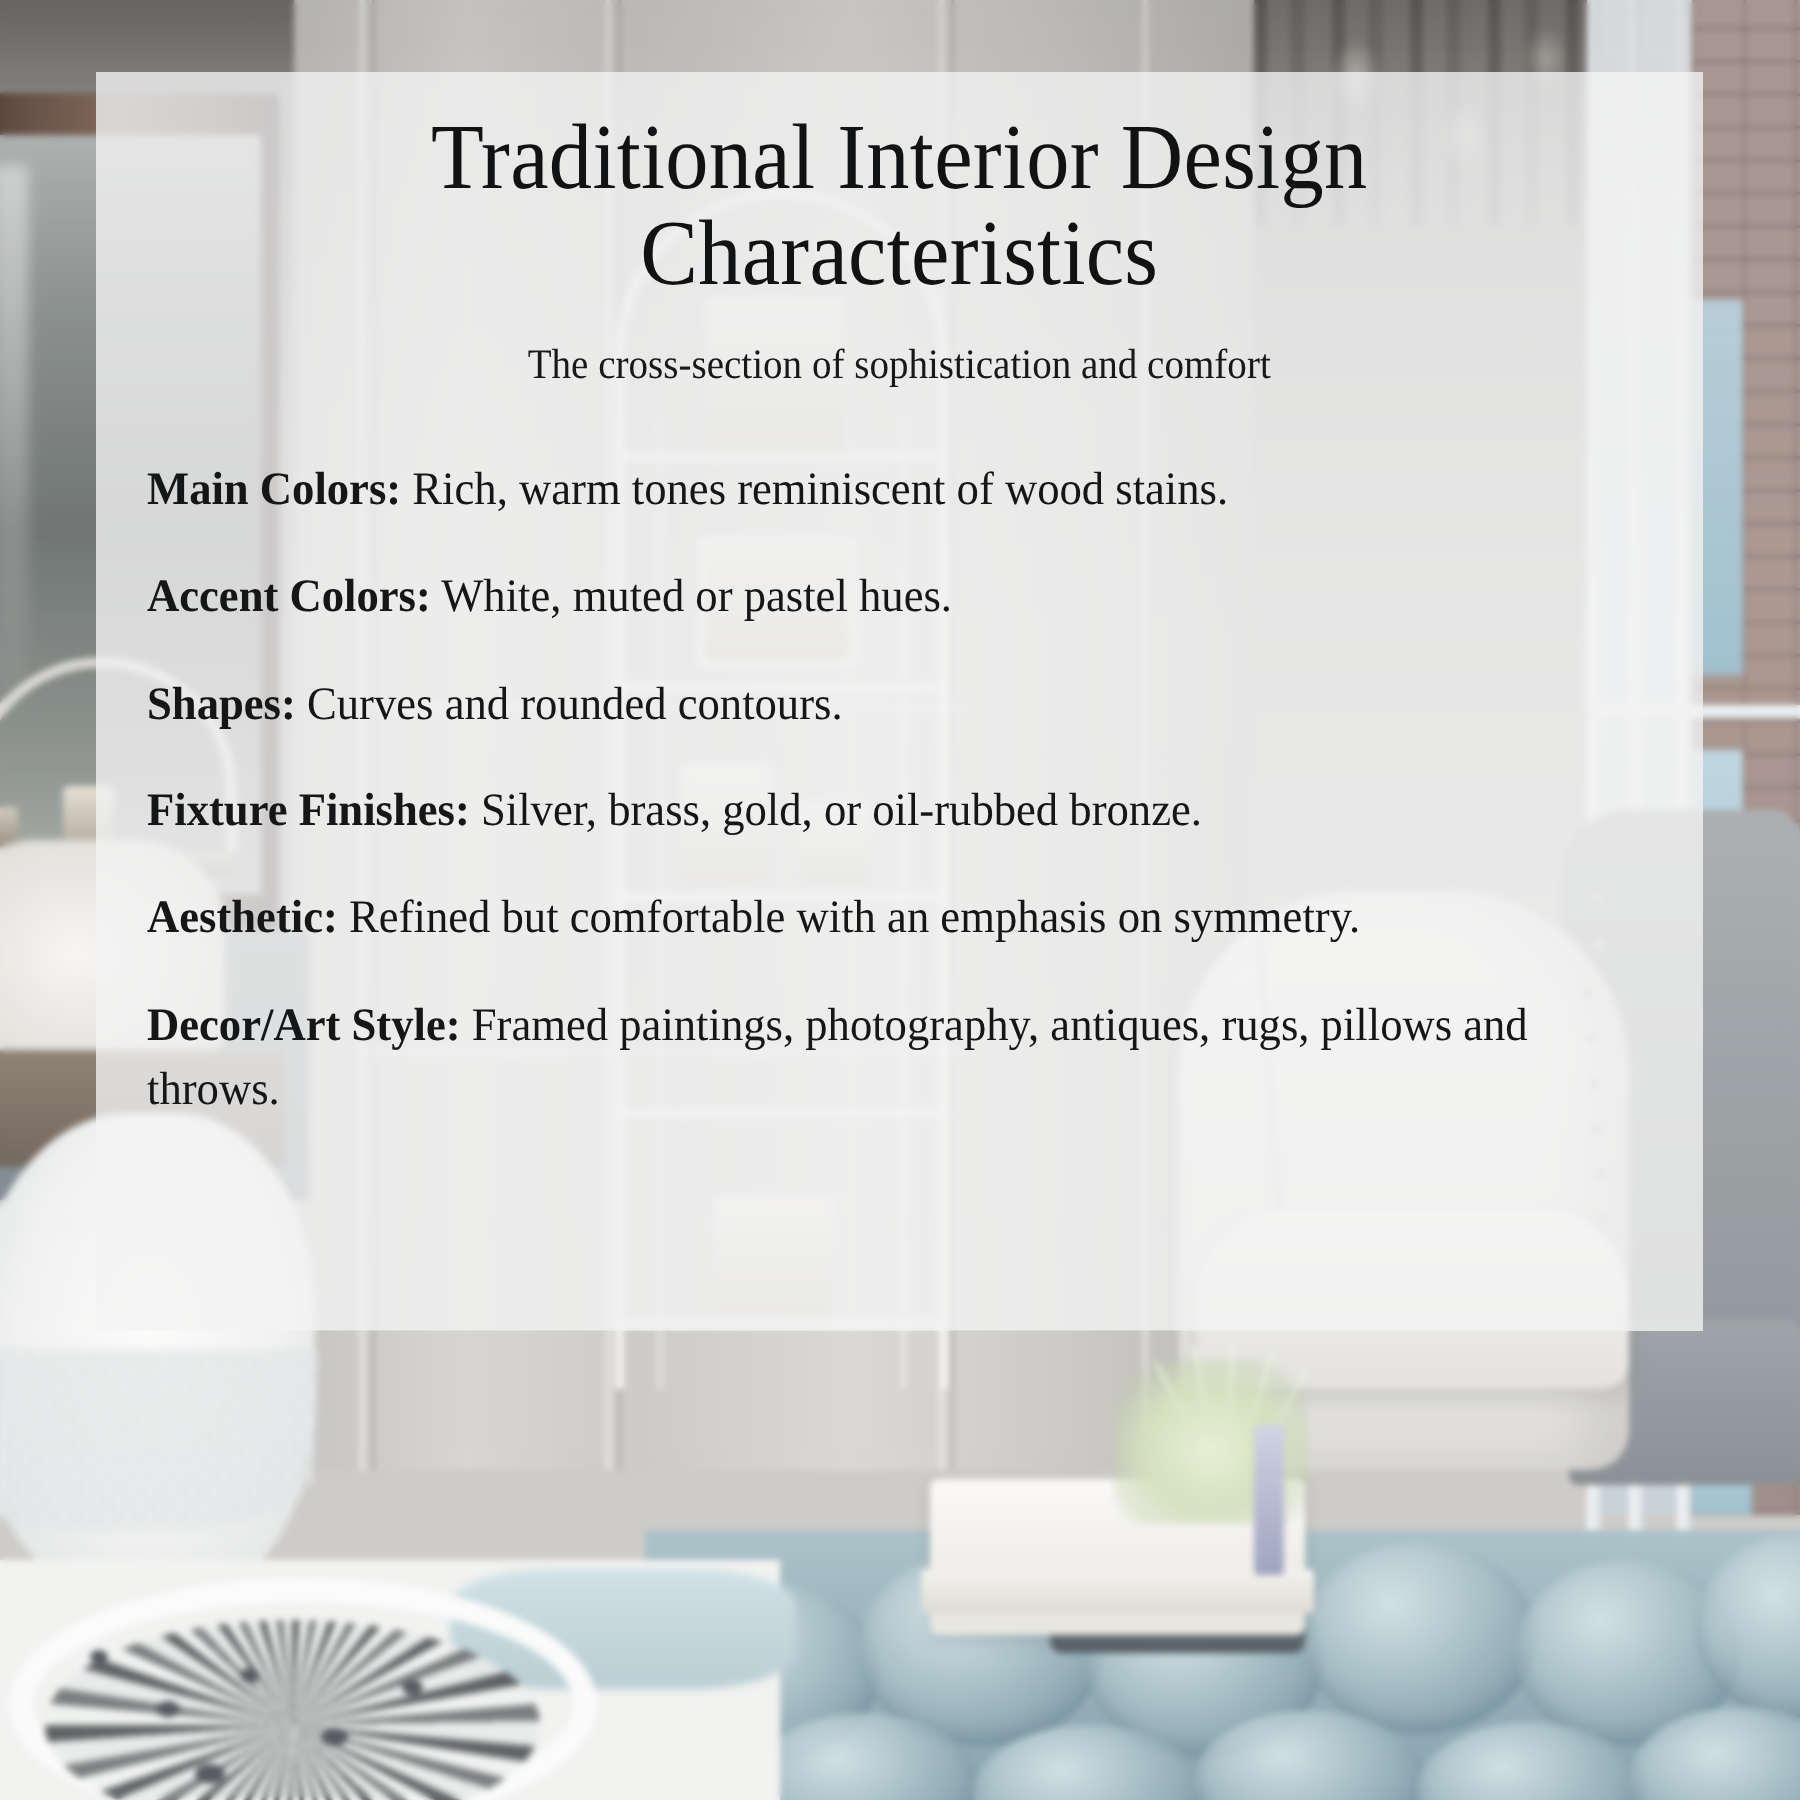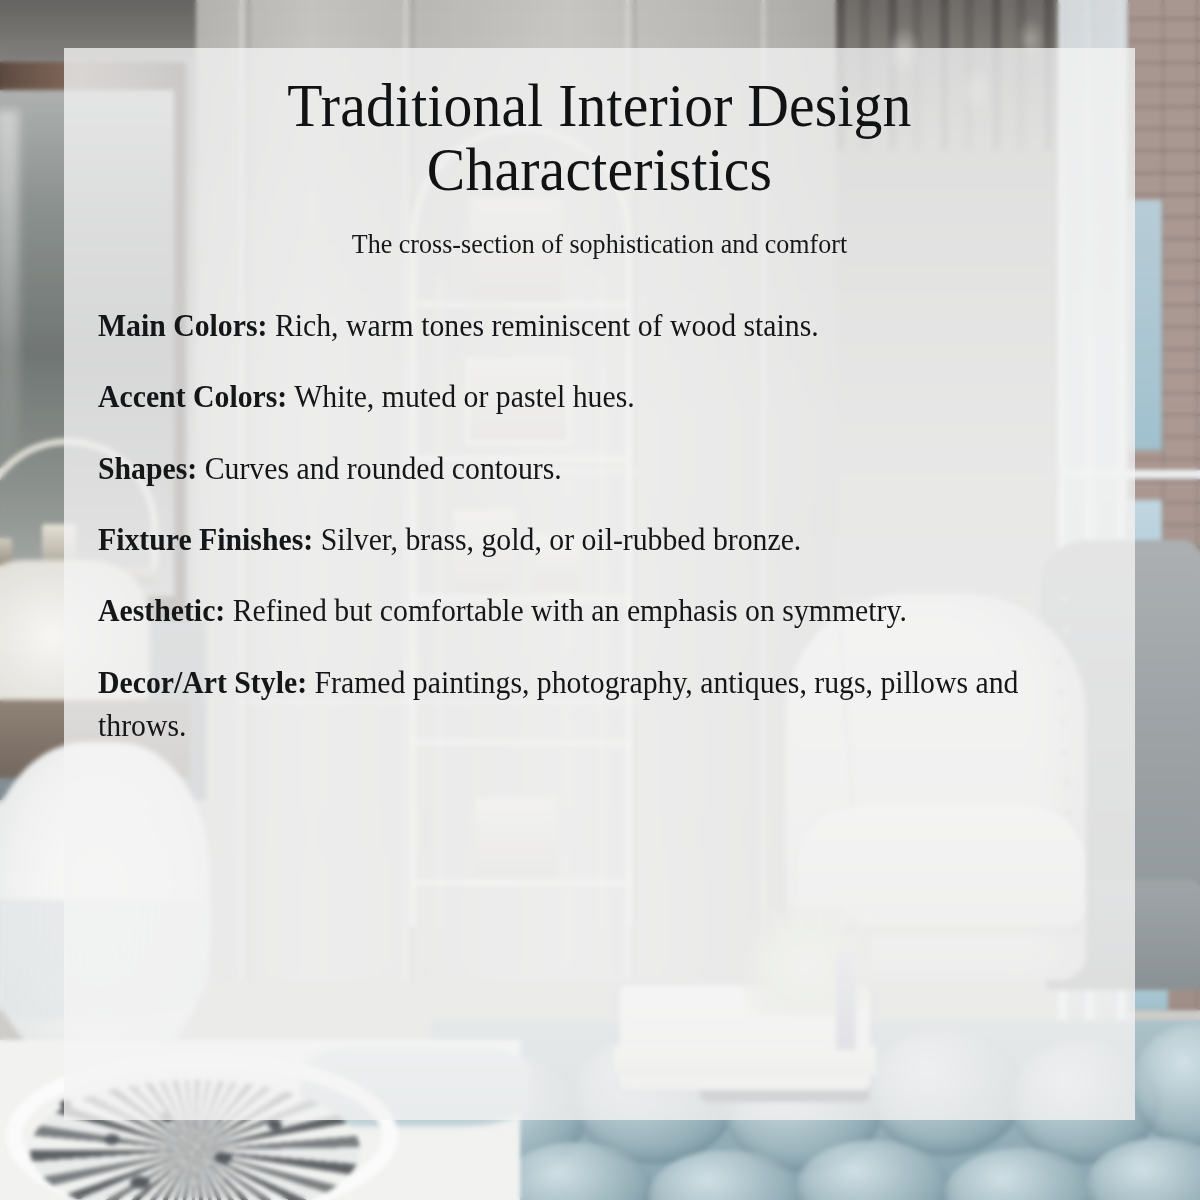--- a/index.html
+++ b/index.html
@@ -305,21 +305,21 @@
   #photo-tint {
     position:absolute; inset:0;
     background:linear-gradient(180deg, rgba(40,40,42,.10) 0%, rgba(255,255,255,.03) 35%, rgba(255,255,255,.05) 100%);
     pointer-events:none;
   }
 
   
   #overlay {
     position:absolute;
     left:64px; top:48px;
-    width:1071px; height:1072px;
+    width:1071px; height:839px;
     background:rgba(244,244,243,.78);
     -webkit-backdrop-filter:saturate(55%) blur(1px);
     backdrop-filter:saturate(55%) blur(1px);
   }
 
   #content {
     position:absolute;
     left:0; top:0; width:100%; height:100%;
     padding:18px 34px 0 34px;
   }

